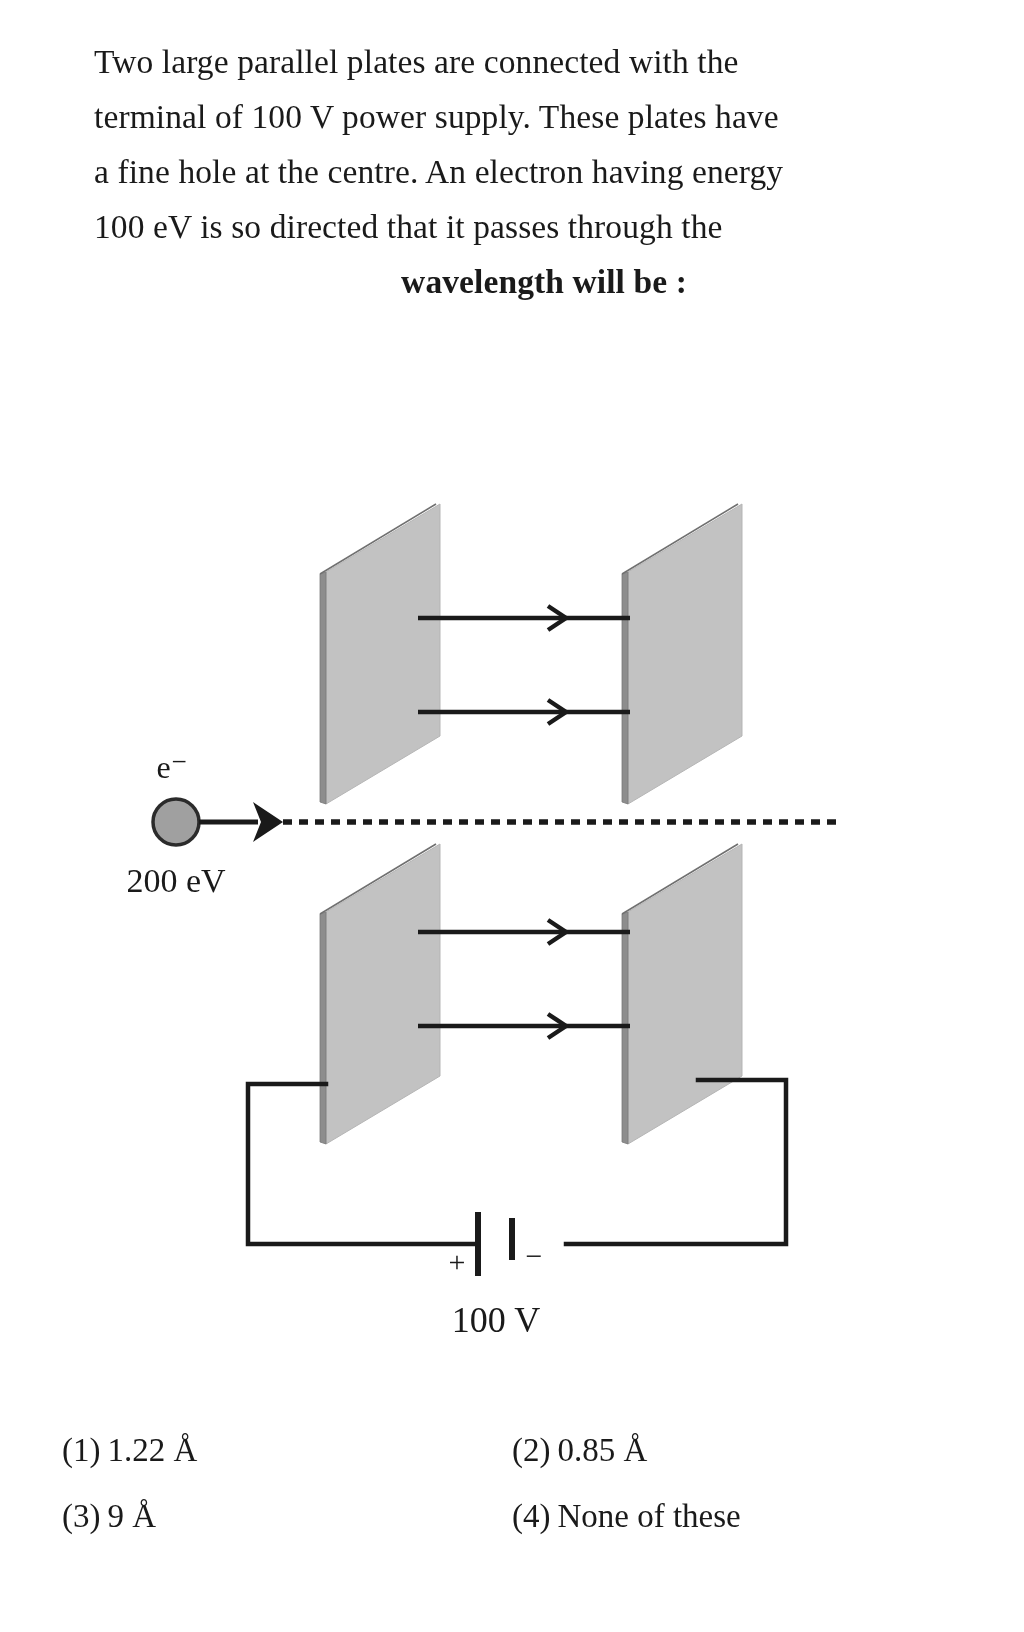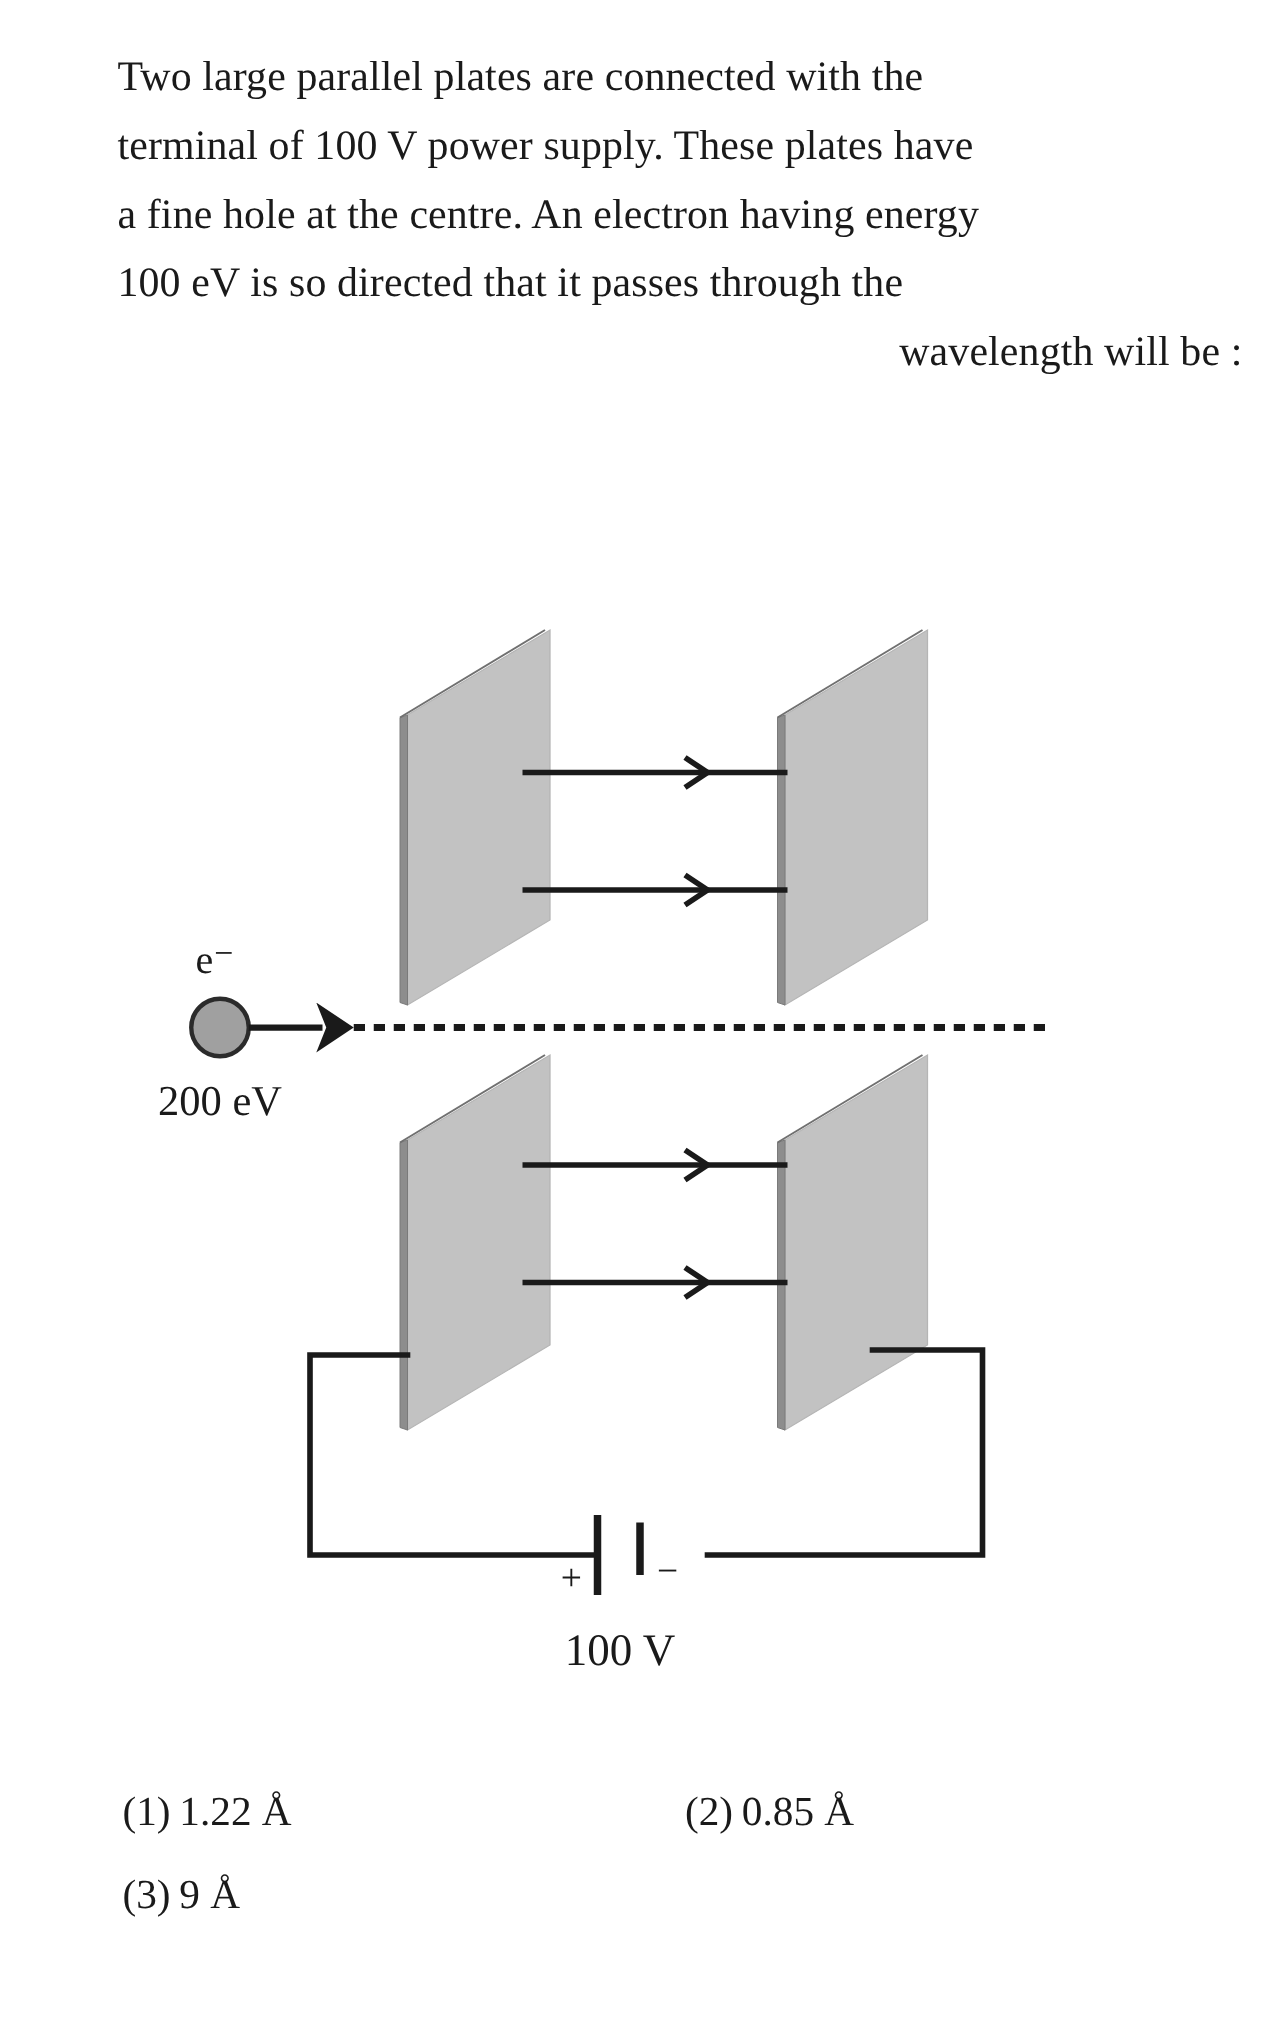--- a/index.html
+++ b/index.html
@@ -24,21 +24,22 @@
     top: 34px;
     width: 900px;
     font-size: 33.5px;
     line-height: 55px;
     text-align: justify;
     text-justify: inter-word;
     letter-spacing: 0.1px;
     margin-left: 32px;
   }
   #question-block .last-line {
-    text-align: right;
+    text-align: center;
+    font-weight: bold;
   }
 
   
   #figure {
     position: absolute;
     left: 0;
     top: 460px;
     width: 1024px;
     height: 880px;
   }
@@ -50,21 +51,20 @@
   #options {
     position: absolute;
     left: 62px;
     top: 1425px;
     width: 900px;
   }
   .opt-row {
     display: flex;
     width: 100%;
     margin-bottom: 16px;
-    margin-left: 36px;
   }
   .opt-cell {
     width: 50%;
     font-size: 33px;
     line-height: 50px;
     white-space: nowrap;
   }
   .opt-num { margin-right: 7px; }
   .opt-val { }
 </style>
@@ -174,14 +174,17 @@
       <span class="opt-num">(1)</span><span class="opt-val">1.22 Å</span>
     </div>
     <div class="opt-cell">
       <span class="opt-num">(2)</span><span class="opt-val">0.85 Å</span>
     </div>
   </div>
   <div class="opt-row">
     <div class="opt-cell">
       <span class="opt-num">(3)</span><span class="opt-val">9 Å</span>
     </div>
+    <div class="opt-cell">
+      <span class="opt-num">(4)</span><span class="opt-val">None of these</span>
+    </div>
   </div>
 </div>
 
 </body></html>

